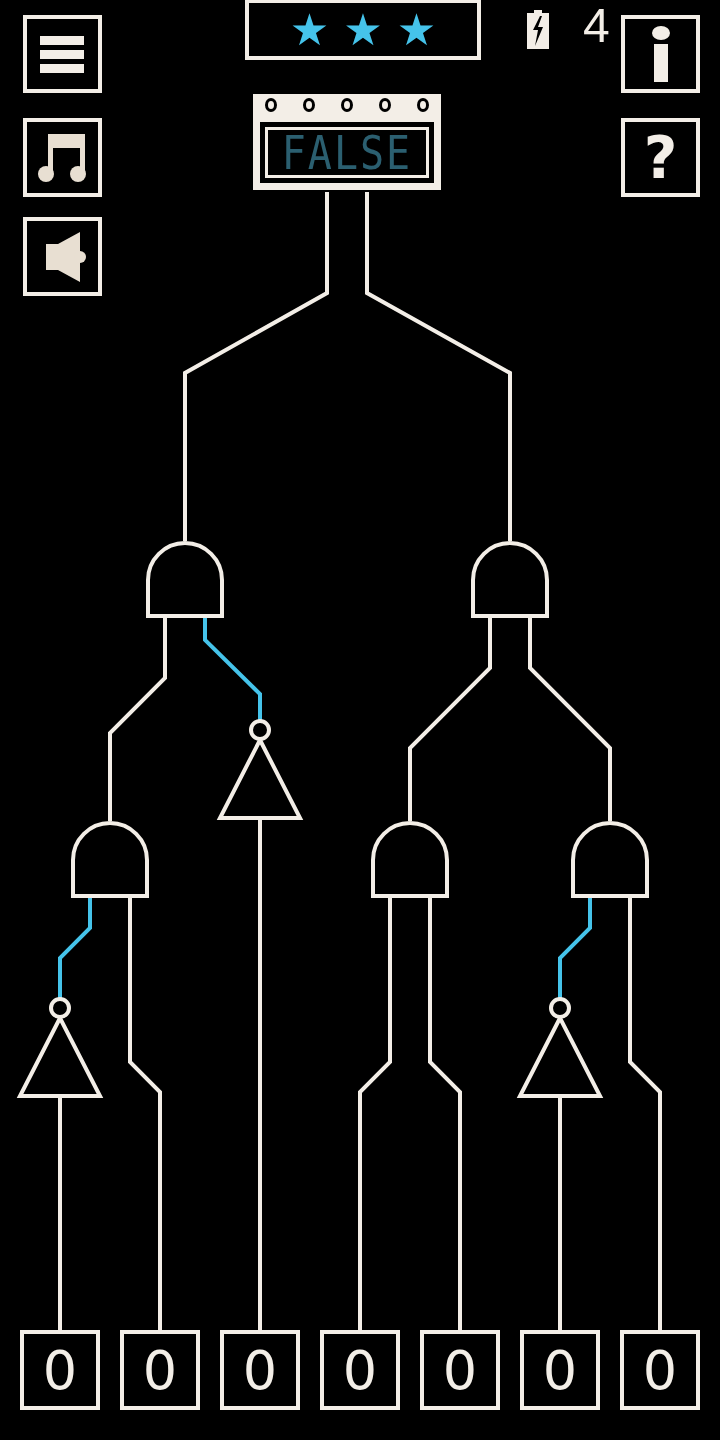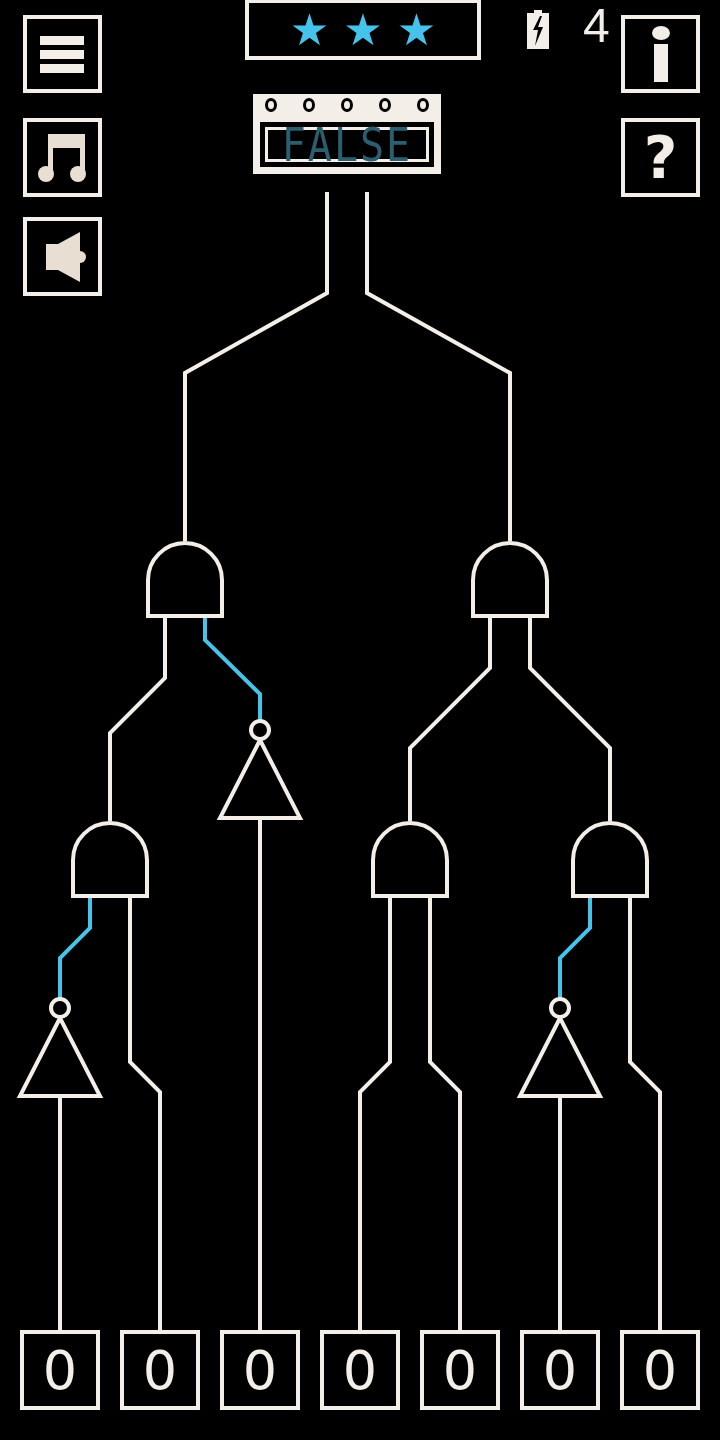--- a/index.html
+++ b/index.html
@@ -2,21 +2,21 @@
 <html><head>
 <meta charset="utf-8">
 <style>
   html, body { margin:0; padding:0; background:#000; }
   body { width:720px; height:1440px; position:relative; overflow:hidden; font-family:"DejaVu Sans", sans-serif; color:#f3eee7; }
   .btn { position:absolute; width:72px; height:72px; border:4px solid #f3eee7; box-sizing:border-box; background:#000; display:flex; align-items:center; justify-content:center; cursor:pointer; }
   .stars { position:absolute; left:245px; top:0; width:236px; height:60px; border:4px solid #f3eee7; border-top-width:3px; box-sizing:border-box; display:flex; align-items:center; justify-content:center; gap:14px; }
   .star { color:#45c3ea; font-size:44px; line-height:1; }
   .battery { position:absolute; left:526px; top:10px; }
   .count { position:absolute; left:583px; top:2px; font-size:48px; color:#f3eee7; font-family:"Liberation Sans", sans-serif; line-height:1; }
-  .display { position:absolute; left:253px; top:94px; width:188px; height:80px; background:#f3eee7; box-sizing:border-box;text-align:right; }
+  .display { position:absolute; left:253px; top:94px; width:188px; height:96px; background:#f3eee7; box-sizing:border-box;text-align:right; }
   .display .dots { position:absolute; top:4px; left:12px; right:12px; display:flex; justify-content:space-between; }
   .display .dot { width:12px; height:14px; border:3px solid #000; border-radius:50%; box-sizing:border-box; background:#f3eee7; }
   .display .screen { position:absolute; left:7px; top:28px; right:7px; bottom:7px; background:#000; border:2px solid #000; box-sizing:border-box; }
   .display .inner { position:absolute; left:3px; top:3px; right:3px; bottom:3px; border:3px solid #f3eee7; display:flex; align-items:center; justify-content:center; }
   .display .lcd { font-family:"DejaVu Sans Mono", monospace; font-size:40px; color:#2b5f70; letter-spacing:2px; transform:scaleY(1.15); }
   svg.circuit { position:absolute; left:0; top:0; }
   .inbox { position:absolute; top:1330px; width:80px; height:80px; border:4px solid #f3eee7; box-sizing:border-box; display:flex; align-items:center; justify-content:center; font-family:"DejaVu Sans", sans-serif; font-size:54px; color:#f3eee7; cursor:pointer; background:#000; }
 </style>
 </head>
 <body>

